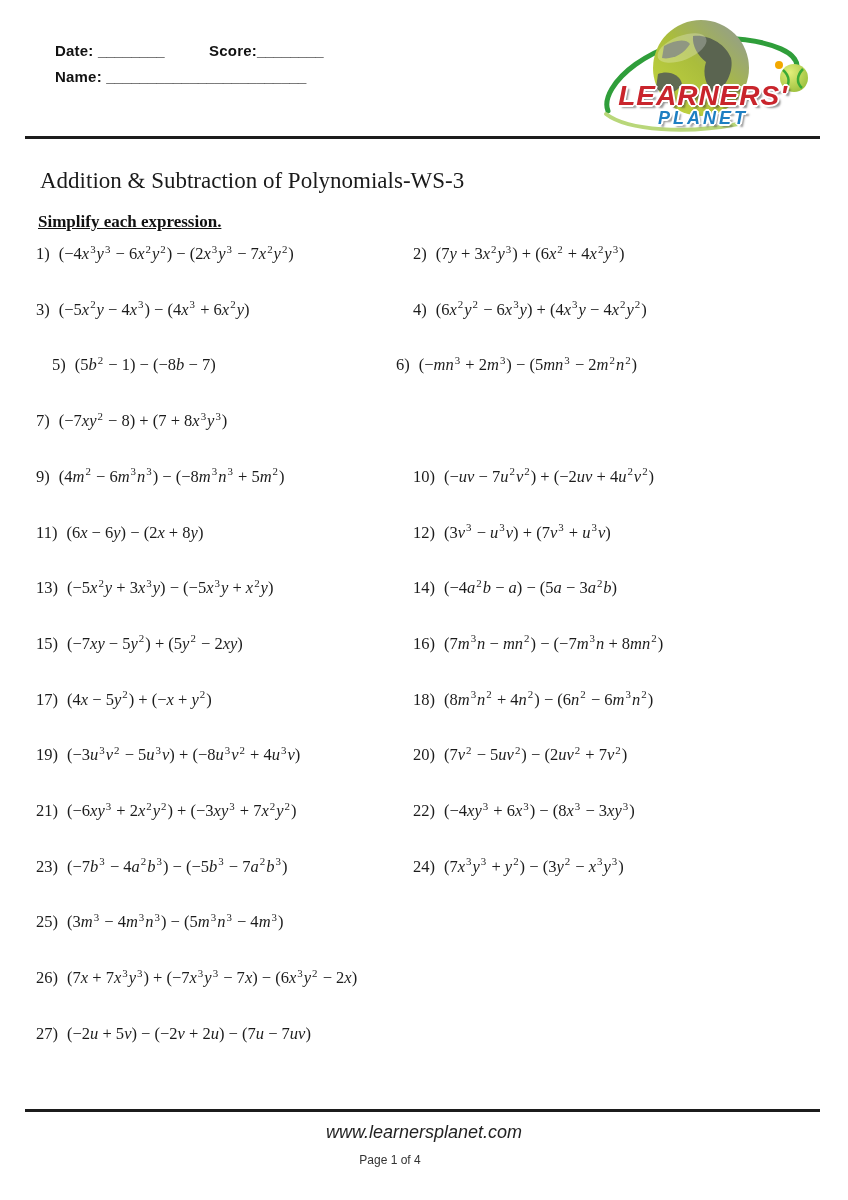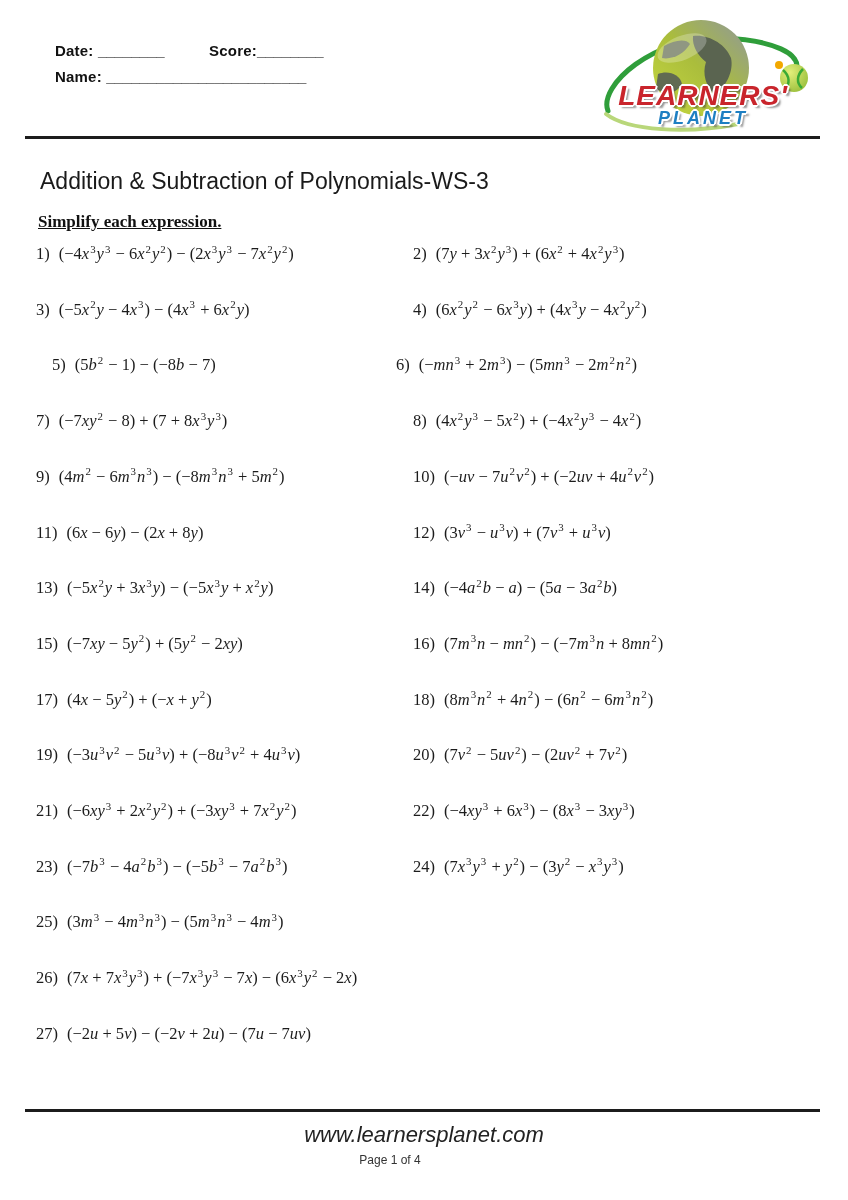--- a/index.html
+++ b/index.html
@@ -20,35 +20,35 @@
   .logo svg{position:absolute;left:0;top:0;}
   .logo-text{position:absolute;left:0;width:210px;text-align:center;
              font-family:"Liberation Sans",sans-serif;font-weight:bold;font-style:italic;
              text-shadow:-2px 0 0 #fff,2px 0 0 #fff,0 -2px 0 #fff,0 2px 0 #fff,
                          -1px -1px 0 #fff,1px 1px 0 #fff,-1px 1px 0 #fff,1px -1px 0 #fff,
                          3px 3px 2px rgba(60,60,60,.55);}
   .logo-line1{top:64px;font-size:28px;letter-spacing:1px;}
   .logo-line2{top:92px;font-size:18px;letter-spacing:3px;}
 
   
-  .title{position:absolute;left:40px;top:168px;font-family:Liberation Sans, sans-serif;
+  .title{position:absolute;left:40px;top:168px;font-family:Liberation Serif, serif;
          font-size:23px;color:#1a1a1a;}
   .instruction{position:absolute;left:38px;top:212px;font-family:"Liberation Serif",serif;
                font-size:17px;font-weight:bold;color:#111;text-decoration:underline;}
 
   .problems{position:absolute;left:36px;top:241px;width:786px;height:860px;
             font-family:"Liberation Serif",serif;font-size:16.5px;color:#1c1c1c;}
   .problem{position:absolute;white-space:nowrap;line-height:26px;}
   .pnum{margin-right:9px;}
   .pexpr var{font-style:italic;font-family:"Liberation Serif",serif;}
   .pexpr sup{font-size:0.66em;vertical-align:super;line-height:0;margin:0 1px;}
 
   
   .footer-site{position:absolute;left:0;top:1122px;width:848px;text-align:center;
-               font-style:italic;font-size:22px;color:#222;}
+               font-style:italic;font-size:18px;color:#222;}
   .footer-page{position:absolute;left:0;top:1153px;width:780px;text-align:center;
                font-size:12px;color:#333;}
 </style>
 </head>
 <body>
 
 <div class="page">
 
   <div class="hdr-left">
     <div class="hdr-row">
@@ -100,21 +100,20 @@
   <div class="instruction">Simplify each expression.</div>
 
   <div class="problems">
       <div class="problem" style="top: 0px; left: 0px;"><span class="pnum">1)</span><span class="pexpr">(−4<var>x</var><sup>3</sup><var>y</var><sup>3</sup> − 6<var>x</var><sup>2</sup><var>y</var><sup>2</sup>) − (2<var>x</var><sup>3</sup><var>y</var><sup>3</sup> − 7<var>x</var><sup>2</sup><var>y</var><sup>2</sup>)</span></div>
       <div class="problem" style="top: 0px; left: 377px;"><span class="pnum">2)</span><span class="pexpr">(7<var>y</var> + 3<var>x</var><sup>2</sup><var>y</var><sup>3</sup>) + (6<var>x</var><sup>2</sup> + 4<var>x</var><sup>2</sup><var>y</var><sup>3</sup>)</span></div>
       <div class="problem" style="top: 55.7px; left: 0px;"><span class="pnum">3)</span><span class="pexpr">(−5<var>x</var><sup>2</sup><var>y</var> − 4<var>x</var><sup>3</sup>) − (4<var>x</var><sup>3</sup> + 6<var>x</var><sup>2</sup><var>y</var>)</span></div>
       <div class="problem" style="top: 55.7px; left: 377px;"><span class="pnum">4)</span><span class="pexpr">(6<var>x</var><sup>2</sup><var>y</var><sup>2</sup> − 6<var>x</var><sup>3</sup><var>y</var>) + (4<var>x</var><sup>3</sup><var>y</var> − 4<var>x</var><sup>2</sup><var>y</var><sup>2</sup>)</span></div>
       <div class="problem" style="top: 111.4px; left: 16px;"><span class="pnum">5)</span><span class="pexpr">(5<var>b</var><sup>2</sup> − 1) − (−8<var>b</var> − 7)</span></div>
       <div class="problem" style="top: 111.4px; left: 360px;"><span class="pnum">6)</span><span class="pexpr">(−<var>m</var><var>n</var><sup>3</sup> + 2<var>m</var><sup>3</sup>) − (5<var>m</var><var>n</var><sup>3</sup> − 2<var>m</var><sup>2</sup><var>n</var><sup>2</sup>)</span></div>
       <div class="problem" style="top: 167.1px; left: 0px;"><span class="pnum">7)</span><span class="pexpr">(−7<var>x</var><var>y</var><sup>2</sup> − 8) + (7 + 8<var>x</var><sup>3</sup><var>y</var><sup>3</sup>)</span></div>
-      <div class="problem" style="top: 167.1px; left: 377px;"><span class="pnum">8)</span><span class="pexpr">(4<var>x</var><sup>2</sup><var>y</var><sup>3</sup> − 5<var>x</var><sup>2</sup>) + (−4<var>x</var><sup>2</sup><var>y</var><sup>3</sup> − 4<var>x</var><sup>2</sup>)</span></div>
       <div class="problem" style="top: 222.8px; left: 0px;"><span class="pnum">9)</span><span class="pexpr">(4<var>m</var><sup>2</sup> − 6<var>m</var><sup>3</sup><var>n</var><sup>3</sup>) − (−8<var>m</var><sup>3</sup><var>n</var><sup>3</sup> + 5<var>m</var><sup>2</sup>)</span></div>
       <div class="problem" style="top: 222.8px; left: 377px;"><span class="pnum">10)</span><span class="pexpr">(−<var>u</var><var>v</var> − 7<var>u</var><sup>2</sup><var>v</var><sup>2</sup>) + (−2<var>u</var><var>v</var> + 4<var>u</var><sup>2</sup><var>v</var><sup>2</sup>)</span></div>
       <div class="problem" style="top: 278.5px; left: 0px;"><span class="pnum">11)</span><span class="pexpr">(6<var>x</var> − 6<var>y</var>) − (2<var>x</var> + 8<var>y</var>)</span></div>
       <div class="problem" style="top: 278.5px; left: 377px;"><span class="pnum">12)</span><span class="pexpr">(3<var>v</var><sup>3</sup> − <var>u</var><sup>3</sup><var>v</var>) + (7<var>v</var><sup>3</sup> + <var>u</var><sup>3</sup><var>v</var>)</span></div>
       <div class="problem" style="top: 334.2px; left: 0px;"><span class="pnum">13)</span><span class="pexpr">(−5<var>x</var><sup>2</sup><var>y</var> + 3<var>x</var><sup>3</sup><var>y</var>) − (−5<var>x</var><sup>3</sup><var>y</var> + <var>x</var><sup>2</sup><var>y</var>)</span></div>
       <div class="problem" style="top: 334.2px; left: 377px;"><span class="pnum">14)</span><span class="pexpr">(−4<var>a</var><sup>2</sup><var>b</var> − <var>a</var>) − (5<var>a</var> − 3<var>a</var><sup>2</sup><var>b</var>)</span></div>
       <div class="problem" style="top: 389.9px; left: 0px;"><span class="pnum">15)</span><span class="pexpr">(−7<var>x</var><var>y</var> − 5<var>y</var><sup>2</sup>) + (5<var>y</var><sup>2</sup> − 2<var>x</var><var>y</var>)</span></div>
       <div class="problem" style="top: 389.9px; left: 377px;"><span class="pnum">16)</span><span class="pexpr">(7<var>m</var><sup>3</sup><var>n</var> − <var>m</var><var>n</var><sup>2</sup>) − (−7<var>m</var><sup>3</sup><var>n</var> + 8<var>m</var><var>n</var><sup>2</sup>)</span></div>
       <div class="problem" style="top: 445.6px; left: 0px;"><span class="pnum">17)</span><span class="pexpr">(4<var>x</var> − 5<var>y</var><sup>2</sup>) + (−<var>x</var> + <var>y</var><sup>2</sup>)</span></div>
       <div class="problem" style="top: 445.6px; left: 377px;"><span class="pnum">18)</span><span class="pexpr">(8<var>m</var><sup>3</sup><var>n</var><sup>2</sup> + 4<var>n</var><sup>2</sup>) − (6<var>n</var><sup>2</sup> − 6<var>m</var><sup>3</sup><var>n</var><sup>2</sup>)</span></div>

